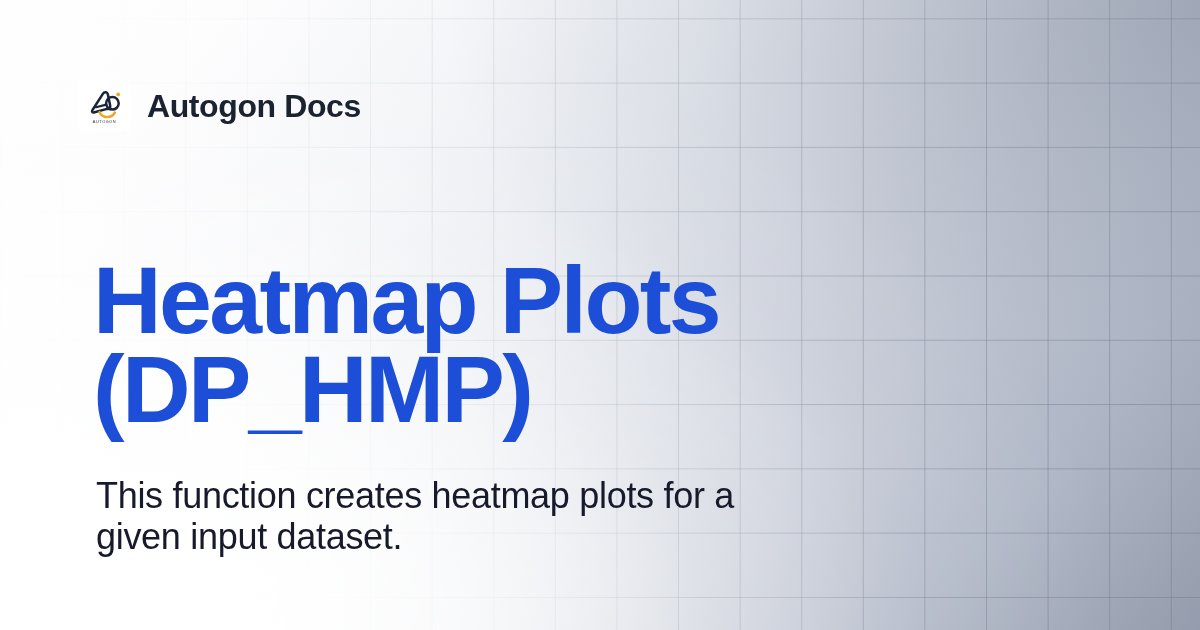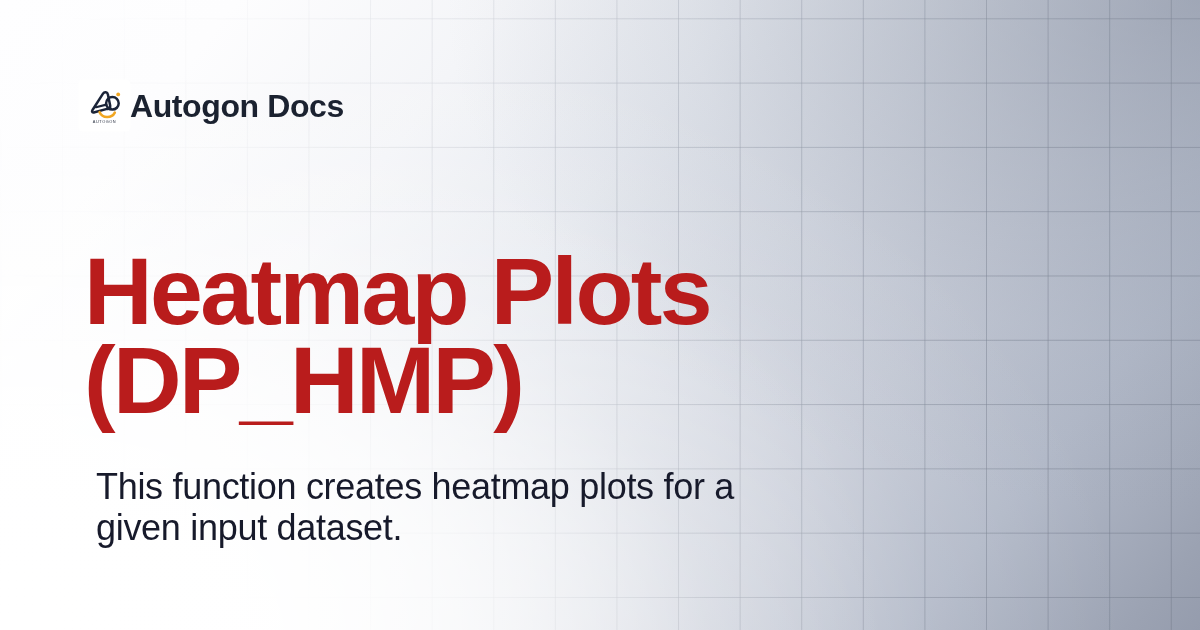--- a/index.html
+++ b/index.html
@@ -96,20 +96,21 @@
     pointer-events: none;
   }
 
   
   .brand {
     position: absolute;
     left: 79px;
     top: 80px;
     display: flex;
     align-items: center;
+    gap: 17px;
   }
 
   .brand-logo {
     width: 51px;
     height: 51px;
     border-radius: 4px;
     background: #ffffff;
     display: flex;
     align-items: center;
     justify-content: center;
@@ -131,26 +132,26 @@
 
   
   .headline-block {
     position: absolute;
     left: 80px;
     top: 243px;
     width: 780px;
   }
 
   .page-title {
-    margin: 4px;
+    margin: 13px;
     font-size: 95px;
     line-height: 89px;
     font-weight: 700;
     letter-spacing: -2.6px;
-    color: #b91c1c;
+    color: #1d4ed8;
     white-space: pre-line;
   }
 
   .page-subtitle {
     margin: 16px;
     padding-top: 25px;
     font-size: 36px;
     line-height: 41px;
     font-weight: 400;
     letter-spacing: -0.3px;

